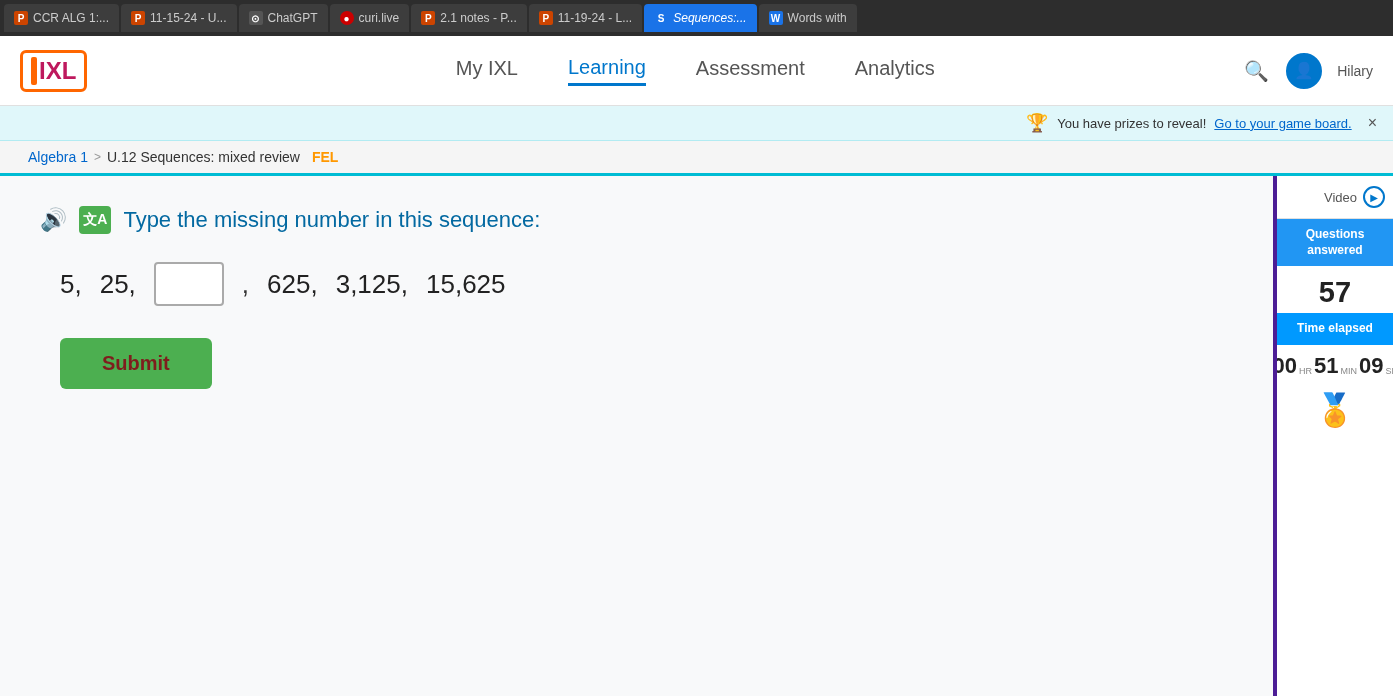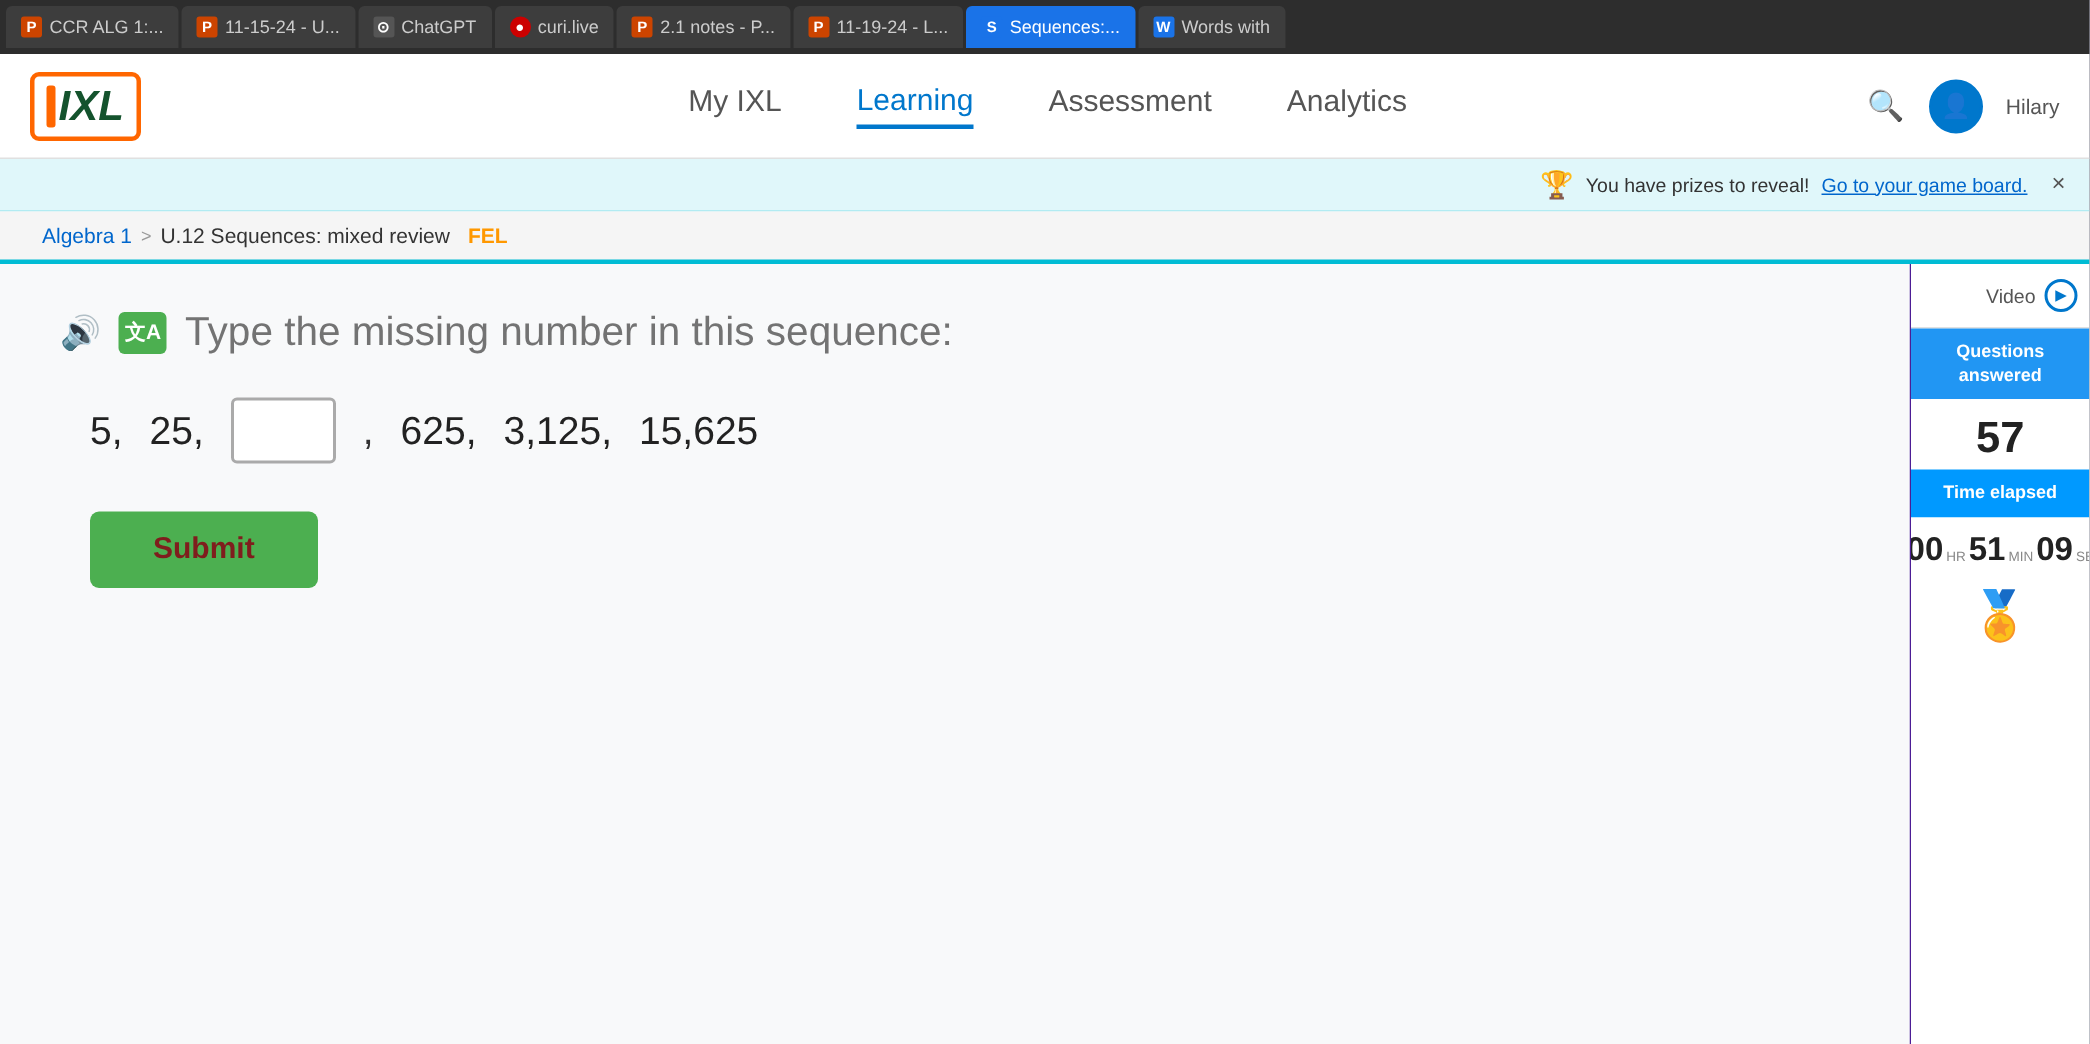--- a/index.html
+++ b/index.html
@@ -69,24 +69,23 @@
       gap: 2px;
       margin-right: 60px;
     }
     .logo-bar {
       width: 6px;
       height: 28px;
       background: #ff6600;
       border-radius: 2px;
     }
     .logo-text {
-      font-size: 28px;
+      font-size: 24px;
       font-weight: 900;
-      color: #14532d;
-      font-style: italic;
+      color: #be185d;
     }
     .nav-links {
       display: flex;
       gap: 50px;
       align-items: center;
       flex: 1;
       justify-content: center;
     }
     .nav-link {
       font-size: 20px;
@@ -217,22 +216,22 @@
       border-radius: 4px;
       display: flex;
       align-items: center;
       justify-content: center;
       color: white;
       font-size: 14px;
       font-weight: bold;
       cursor: pointer;
     }
     .question-text {
-      font-size: 27px;
-      color: #737373;
+      font-size: 22px;
+      color: #0369a1;
     }
     .sequence-row {
       display: flex;
       align-items: center;
       gap: 18px;
       margin-left: 20px;
       margin-bottom: 32px;
       font-size: 26px;
       color: #222;
     }
@@ -261,21 +260,21 @@
       cursor: pointer;
       margin-left: 20px;
     }
 
     
     .right-sidebar {
       width: 120px;
       background: #fff;
       display: flex;
       flex-direction: column;
-      border-left: 1px solid #4c1d95;
+      border-left: 4px solid #4c1d95;
       overflow: hidden;
     }
     .video-btn {
       background: #fff;
       padding: 10px 8px;
       display: flex;
       align-items: center;
       justify-content: flex-end;
       gap: 6px;
       font-size: 13px;
@@ -385,21 +384,21 @@
   <div class="browser-tab">
     <div class="tab-icon" style="background:#cc4400;color:white;">P</div>
     <span>2.1 notes - P...</span>
   </div>
   <div class="browser-tab">
     <div class="tab-icon" style="background:#cc4400;color:white;">P</div>
     <span>11-19-24 - L...</span>
   </div>
   <div class="browser-tab" style="background:#1a73e8;">
     <div class="tab-icon" style="background:#1a73e8;color:white;">S</div>
-    <span style="color:white;">Sequences:...</span>
+    <span style="color:white;font-style:italic;">Sequences:...</span>
   </div>
   <div class="browser-tab">
     <div class="tab-icon" style="background:#1a73e8;color:white;">W</div>
     <span>Words with</span>
   </div>
 </div>
 
 <div class="ixl-page">
 
   <div class="top-nav">

